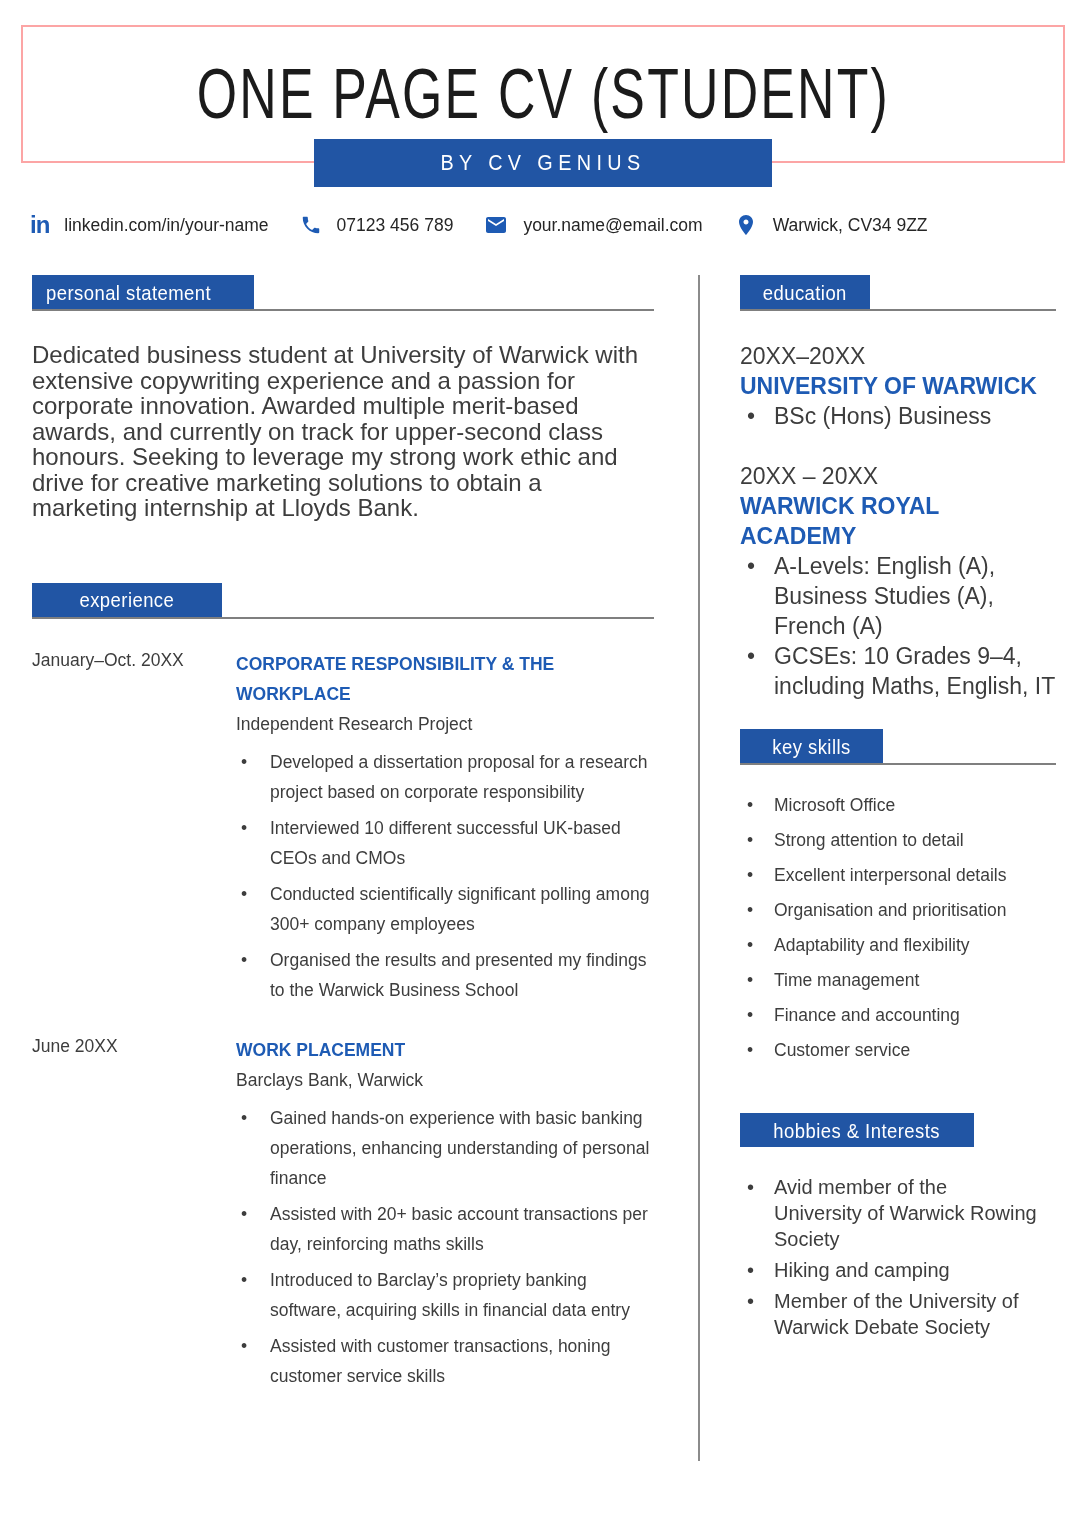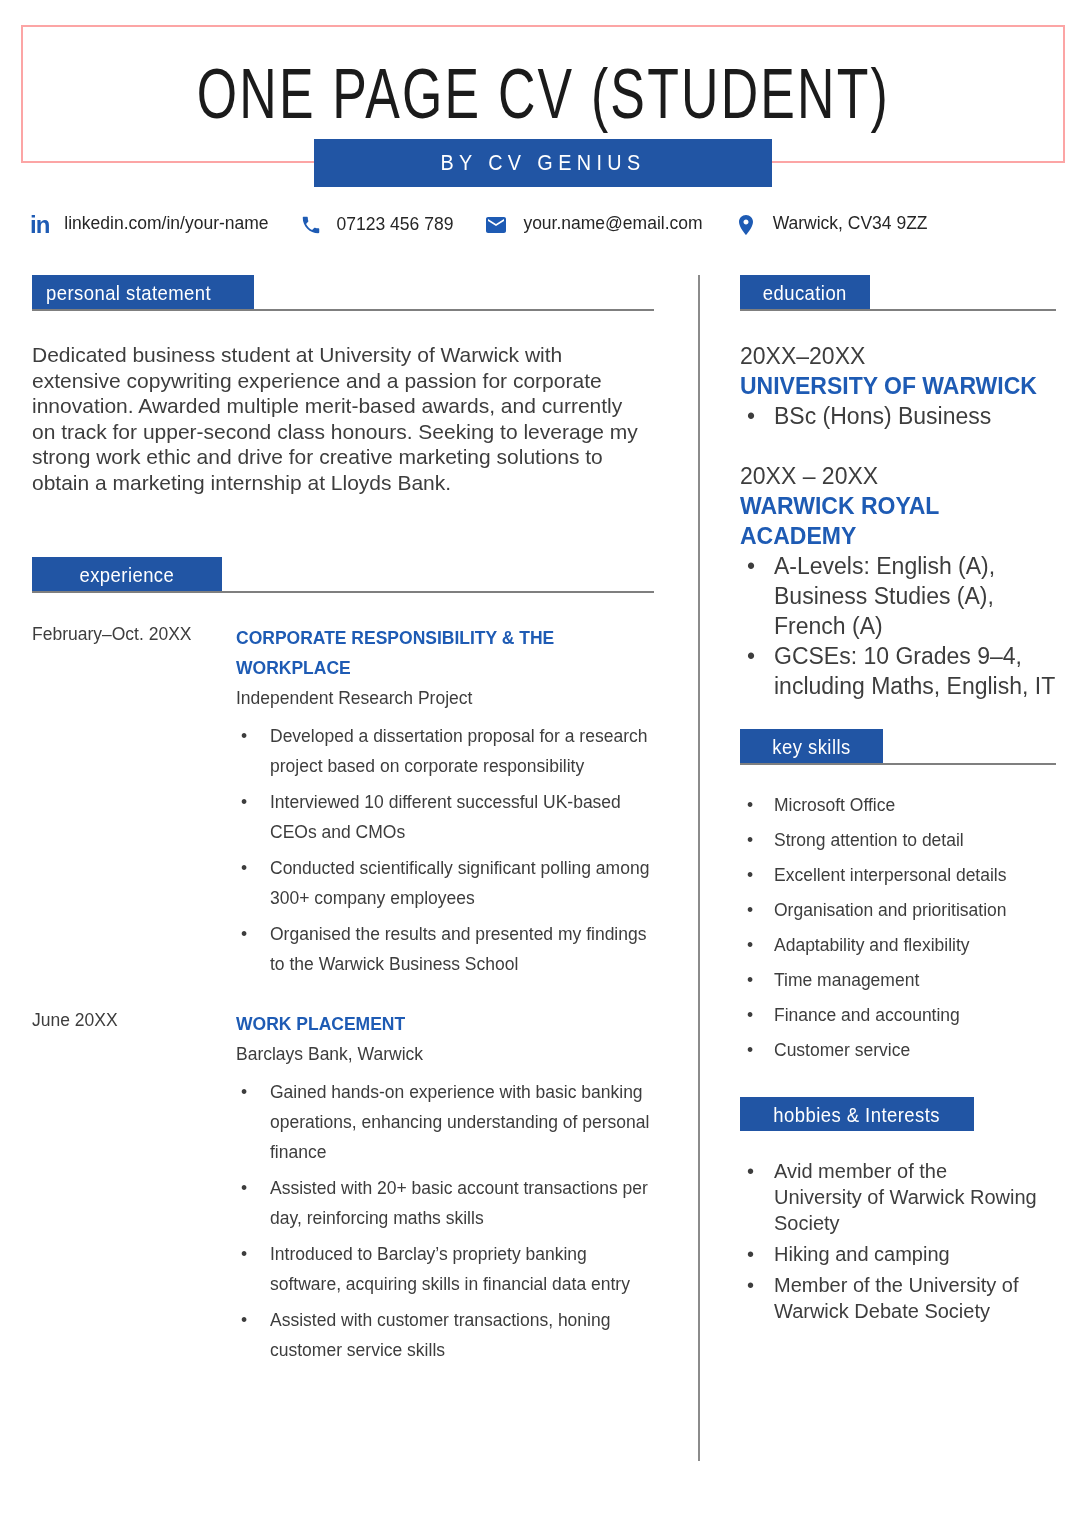--- a/index.html
+++ b/index.html
@@ -51,21 +51,21 @@
   }
 
   
   .contact-row {
     display: flex;
     align-items: center;
     margin: 26px 0 0 30px;
     font-size: 17.5px;
     color: #262626;
   }
-  .contact-item { display: flex; }
+  .contact-item { display: flex; align-items: center; }
   .contact-item + .contact-item { margin-left: 31px; }
   .contact-icon { display: inline-flex; align-items: center; justify-content: center; margin-right: 15px; }
   .li-glyph {
     font-weight: 700;
     font-size: 24px;
     color: #1e5bb4;
     letter-spacing: -1px;
     line-height: 1;
   }
   .contact-icon svg { fill: #1e5bb4; }
@@ -94,21 +94,21 @@
   .tab-ps .tab-label { transform-origin: left center; }
   .tab-xp  { width: 190px; }
   .tab-edu { width: 130px; }
   .tab-ks  { width: 143px; text-align: center; }
   .tab-hob { width: 234px; }
 
   
   .ps-text {
     margin-top: 31px;
     max-width: 612px;
-    font-size: 21px;
+    font-size: 24px;
     line-height: 25.5px;
     color: #3d3d3d;
   }
 
   
   .xp-section { margin-top: 62px; }
   .xp-entry { display: flex; margin-top: 30px; font-size: 17.5px; }
   .xp-entry-2 { margin-top: 24px; }
   .xp-date { flex: none; width: 204px; padding-top: 1px; color: #3d3d3d; }
   .xp-body { flex: 1; min-width: 0; }
@@ -126,21 +126,21 @@
   .edu-dates { line-height: 30px; color: #3d3d3d; }
   .edu-name { color: #1e5bb4; font-weight: 700; line-height: 30px; }
   .edu-block ul.blist li { padding-left: 34px; }
   .edu-block ul.blist li::before { left: 7px; }
 
   .ks-section { margin-top: 28px; }
   .ks-section ul.blist { margin-top: 25px; font-size: 17.5px; }
   .ks-section ul.blist li { margin-bottom: 5px; padding-left: 34px; }
   .ks-section ul.blist li::before { left: 7px; }
 
-  .hob-section { margin-top: 32px; }
+  .hob-section { margin-top: 48px; }
   .hob-section ul.blist { margin-top: 27px; font-size: 20px; max-width: 300px; }
   .hob-section ul.blist li { line-height: 26px; margin-bottom: 5px; padding-left: 34px; }
   .hob-section ul.blist li::before { left: 7px; }
 </style>
 </head>
 <body>
 
 <div class="page">
 
   <div class="header-box">
@@ -197,21 +197,21 @@
       </div>
 
       <div class="xp-section">
         <div class="tab-row">
           <span class="tab tab-xp">
             <span class="tab-label">experience</span>
           </span>
         </div>
 
         <div class="xp-entry">
-          <div class="xp-date">February–Oct. 20XX</div>
+          <div class="xp-date">January–Oct. 20XX</div>
           <div class="xp-body">
             <div class="xp-title">CORPORATE RESPONSIBILITY &amp; THE WORKPLACE</div>
             <div class="xp-subtitle">Independent Research Project</div>
             <ul class="blist">
               <li>Developed a dissertation proposal for a research project based on corporate responsibility</li>
               <li>Interviewed 10 different successful UK-based CEOs and CMOs</li>
               <li>Conducted scientifically significant polling among 300+ company employees</li>
               <li>Organised the results and presented my findings to the Warwick Business School</li>
             </ul>
           </div>

